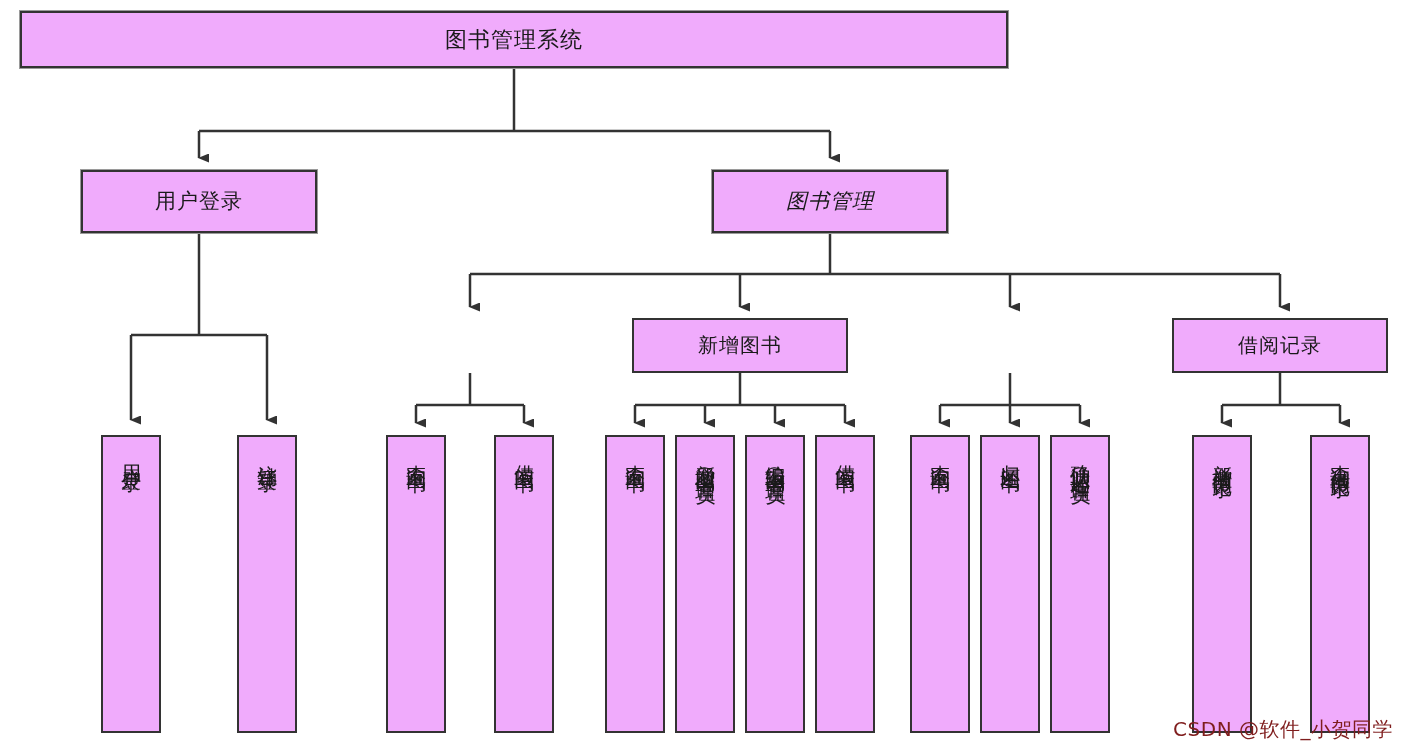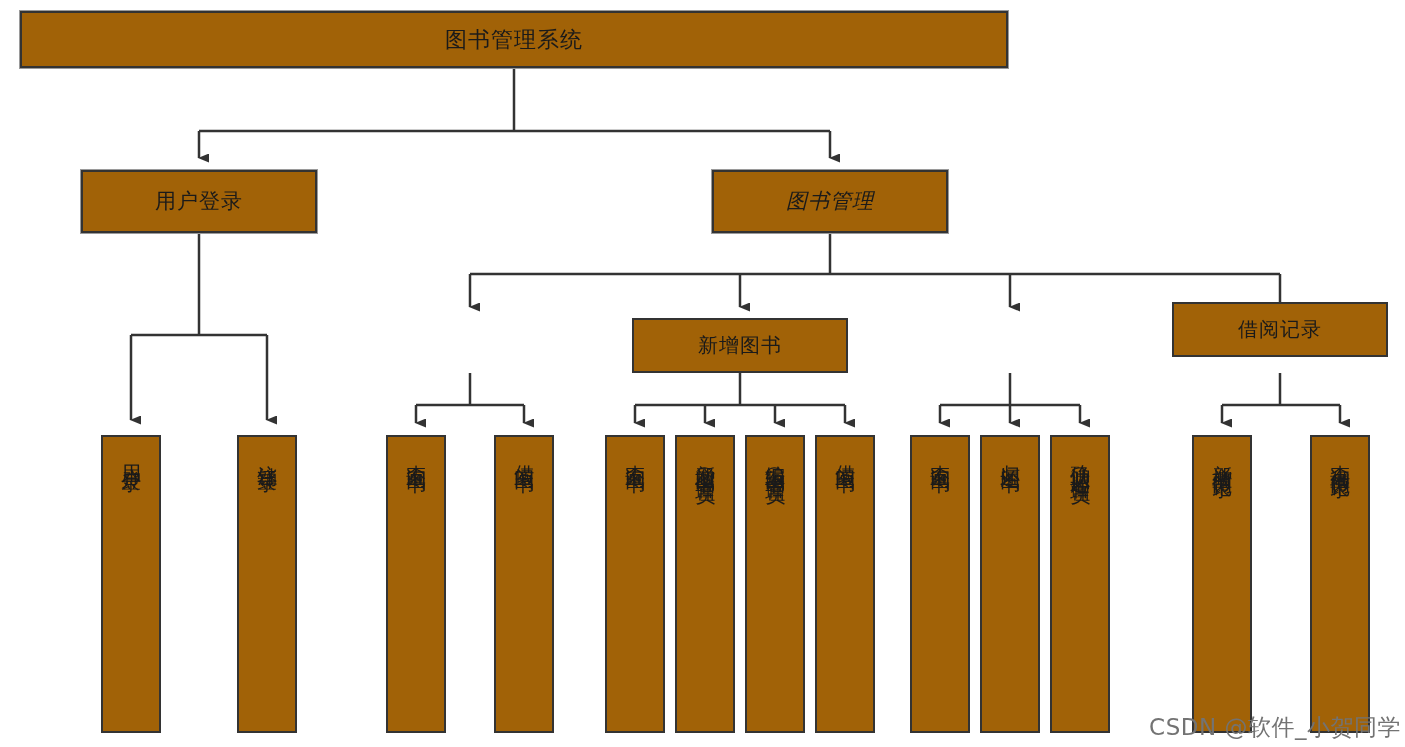--- a/index.html
+++ b/index.html
@@ -24,21 +24,21 @@
     left: 0;
     top: 0;
     width: 1405px;
     height: 747px;
     z-index: 1;
   }
   
   .node {
     position: absolute;
     box-sizing: border-box;
-    background: #a16207;
+    background: #f0abfc;
     border: 2px solid #333333;
     z-index: 2;
     display: flex;
     align-items: center;
     justify-content: center;
     color: #1a1a1a;
   }
   .node.root {
     border-width: 2px;
     box-shadow: 0 0 0 1px #9a9a9a;
@@ -72,25 +72,25 @@
     letter-spacing: 3px;
     white-space: nowrap;
     color: #1a1a1a;
     max-height: 275px;
   }
   .leaf-label.tall { max-height: 285px; }
 
   
   #watermark {
     position: absolute;
-    right: 4px;
+    right: 12px;
     bottom: 4px;
     z-index: 3;
-    font-size: 23px;
-    color: #737373;
+    font-size: 20px;
+    color: #7f1d1d;
     letter-spacing: 0.5px;
     white-space: nowrap;
     user-select: none;
   }
 </style>
 </head>
 <body>
 
 <div id="canvas">
 
@@ -157,21 +157,21 @@
   <div class="node lvl2" style="left:712px; top:170px; width:236px; height:63px;font-style:italic;">
     <span class="node-label">图书管理</span>
   </div>
 
 
   <div class="node lvl3" style="left:632px; top:318px; width:216px; height:55px;">
     <span class="node-label">新增图书</span>
   </div>
 
 
-  <div class="node lvl3" style="left:1172px; top:302px; width:216px; height:55px;">
+  <div class="node lvl3" style="left:1172px; top:318px; width:216px; height:55px;">
     <span class="node-label">借阅记录</span>
   </div>
 
   <div class="node leaf" style="left:101px; top:435px; width:60px; height:298px;">
     <span class="leaf-label">用户登录</span>
   </div>
 
   <div class="node leaf" style="left:237px; top:435px; width:60px; height:298px;">
     <span class="leaf-label">注销登录</span>
   </div>

